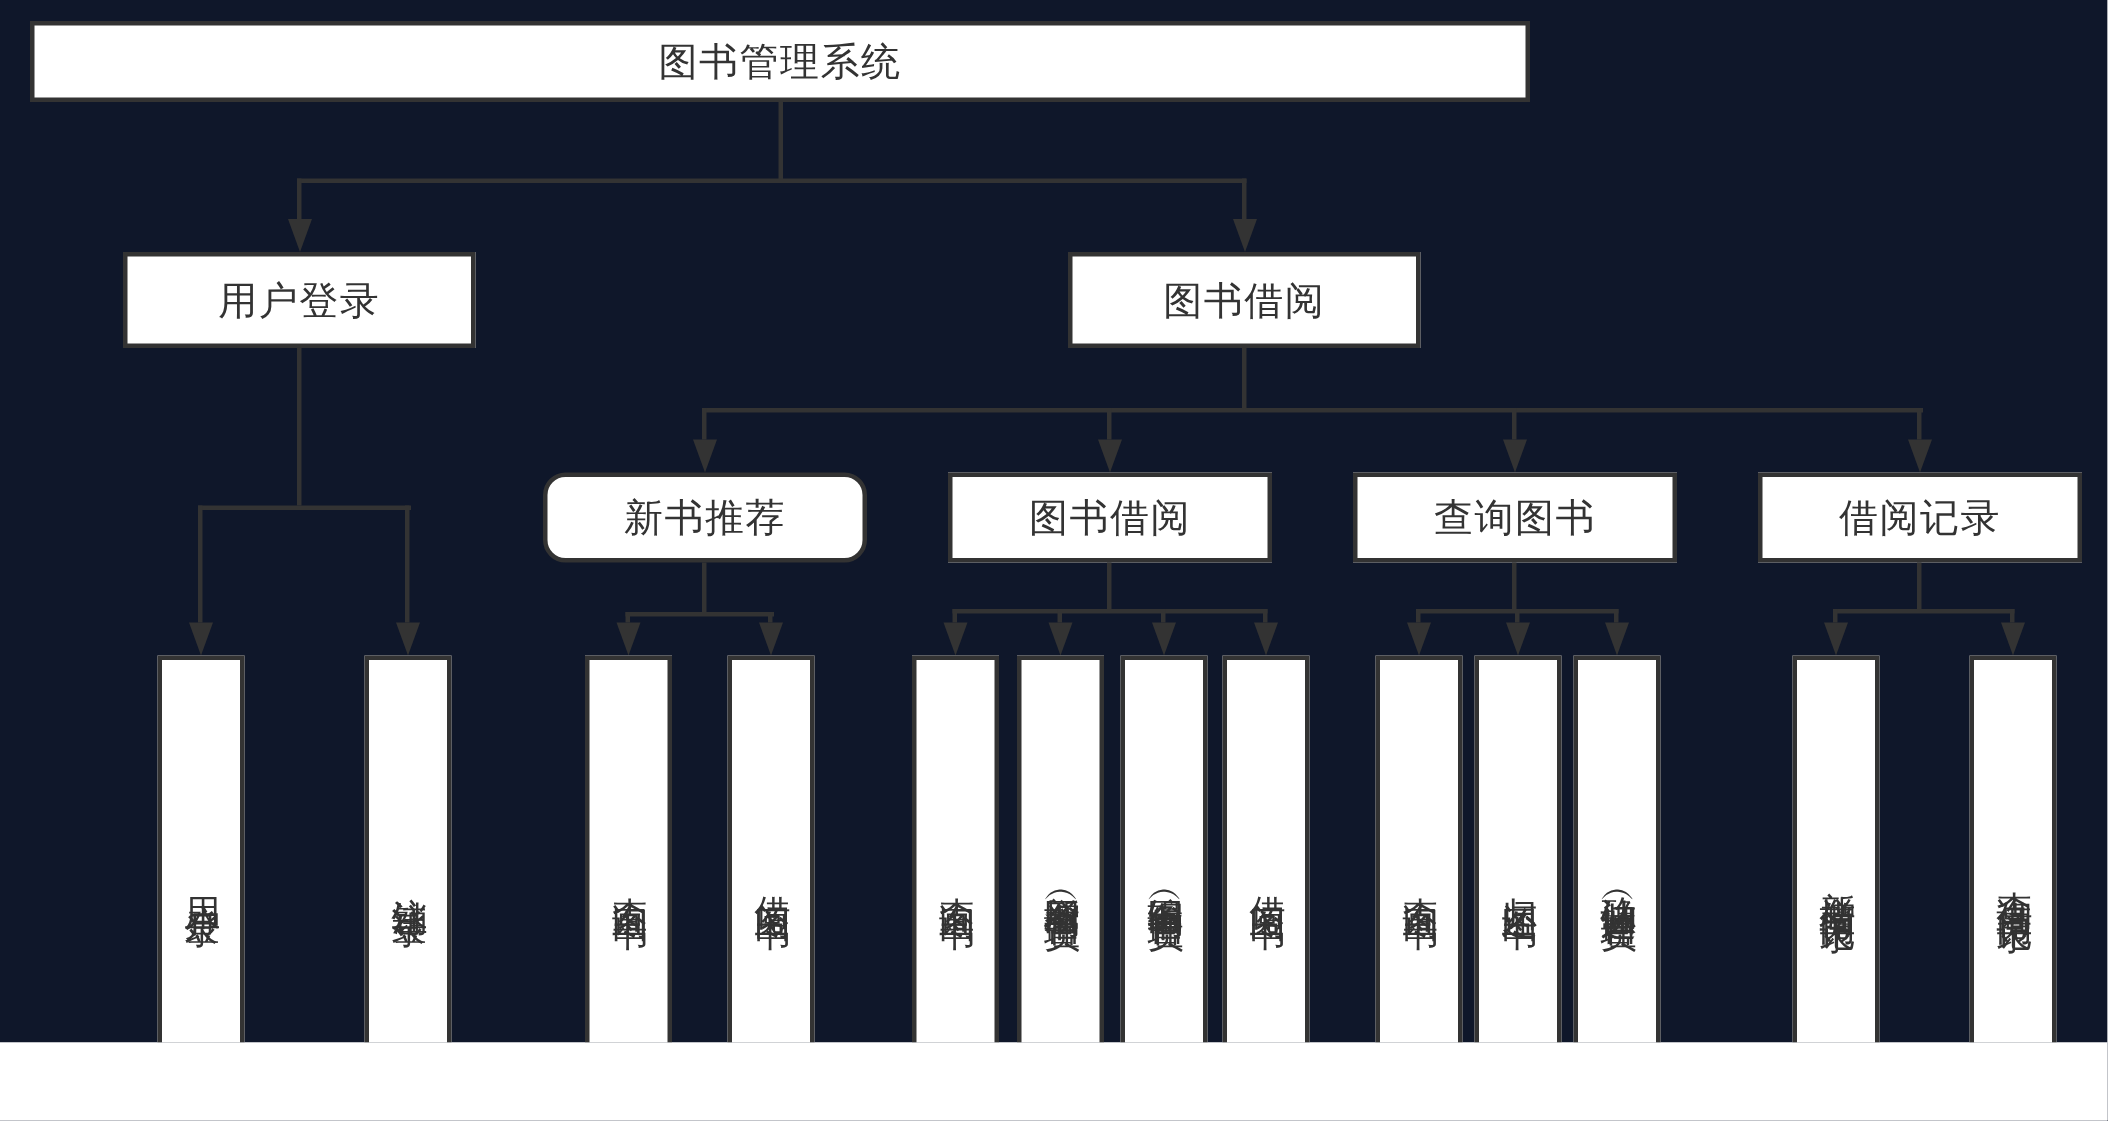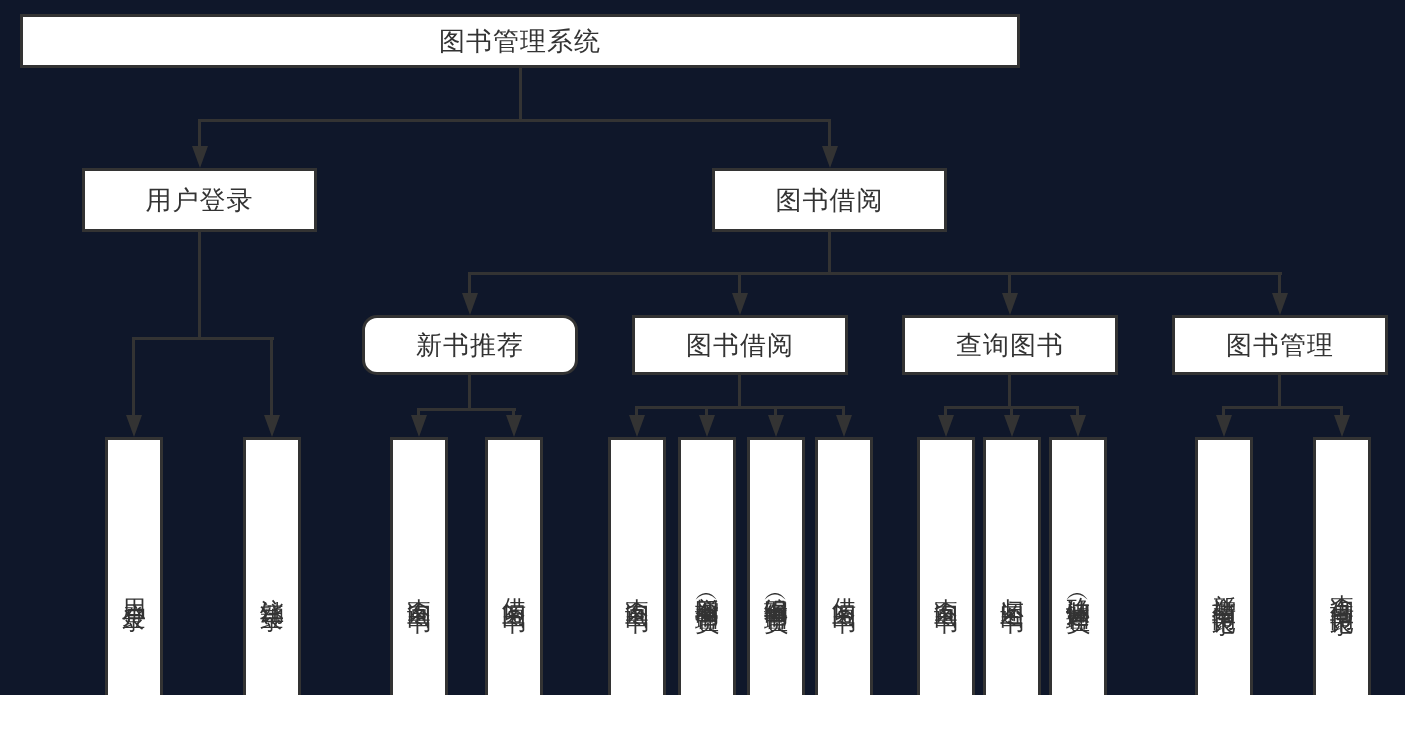--- a/index.html
+++ b/index.html
@@ -78,21 +78,21 @@
   <div class="node" style="left:362px;top:315px;width:216px;height:60px;border-radius:15px;">
     <span>新书推荐</span>
   </div>
   <div class="node" style="left:632px;top:315px;width:216px;height:60px;">
     <span>图书借阅</span>
   </div>
   <div class="node" style="left:902px;top:315px;width:216px;height:60px;">
     <span>查询图书</span>
   </div>
   <div class="node" style="left:1172px;top:315px;width:216px;height:60px;">
-    <span>图书管理</span>
+    <span>借阅记录</span>
   </div>
 
   <div class="vl" style="left:468px;top:375px;height:33px;"></div>
   <div class="hl" style="left:417px;top:408px;width:99px;"></div>
   <div class="vl" style="left:417px;top:408px;height:7px;"></div>
   <div class="arrow" style="left:411px;top:415px;"></div>
   <div class="vl" style="left:512px;top:408px;height:7px;"></div>
   <div class="arrow" style="left:506px;top:415px;"></div>
 
   <div class="vl" style="left:738px;top:375px;height:31px;"></div>

